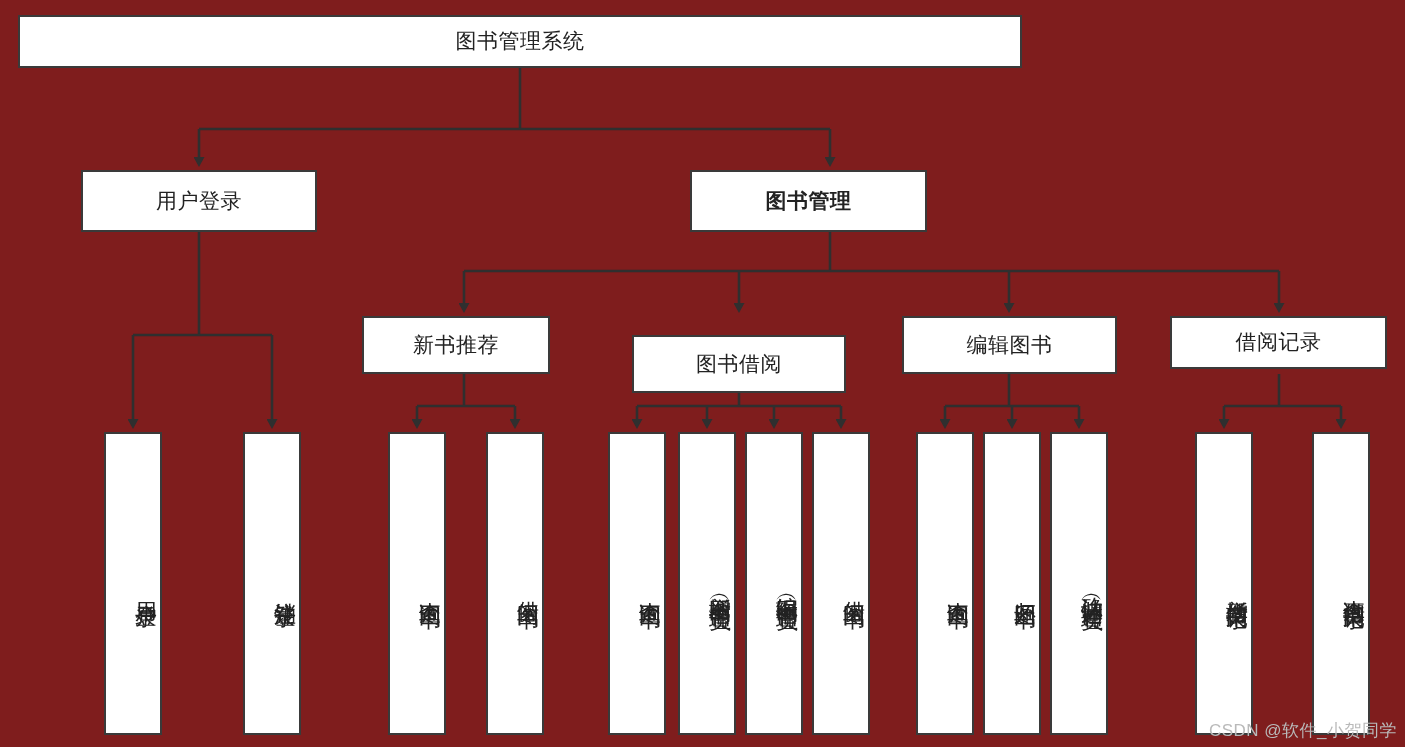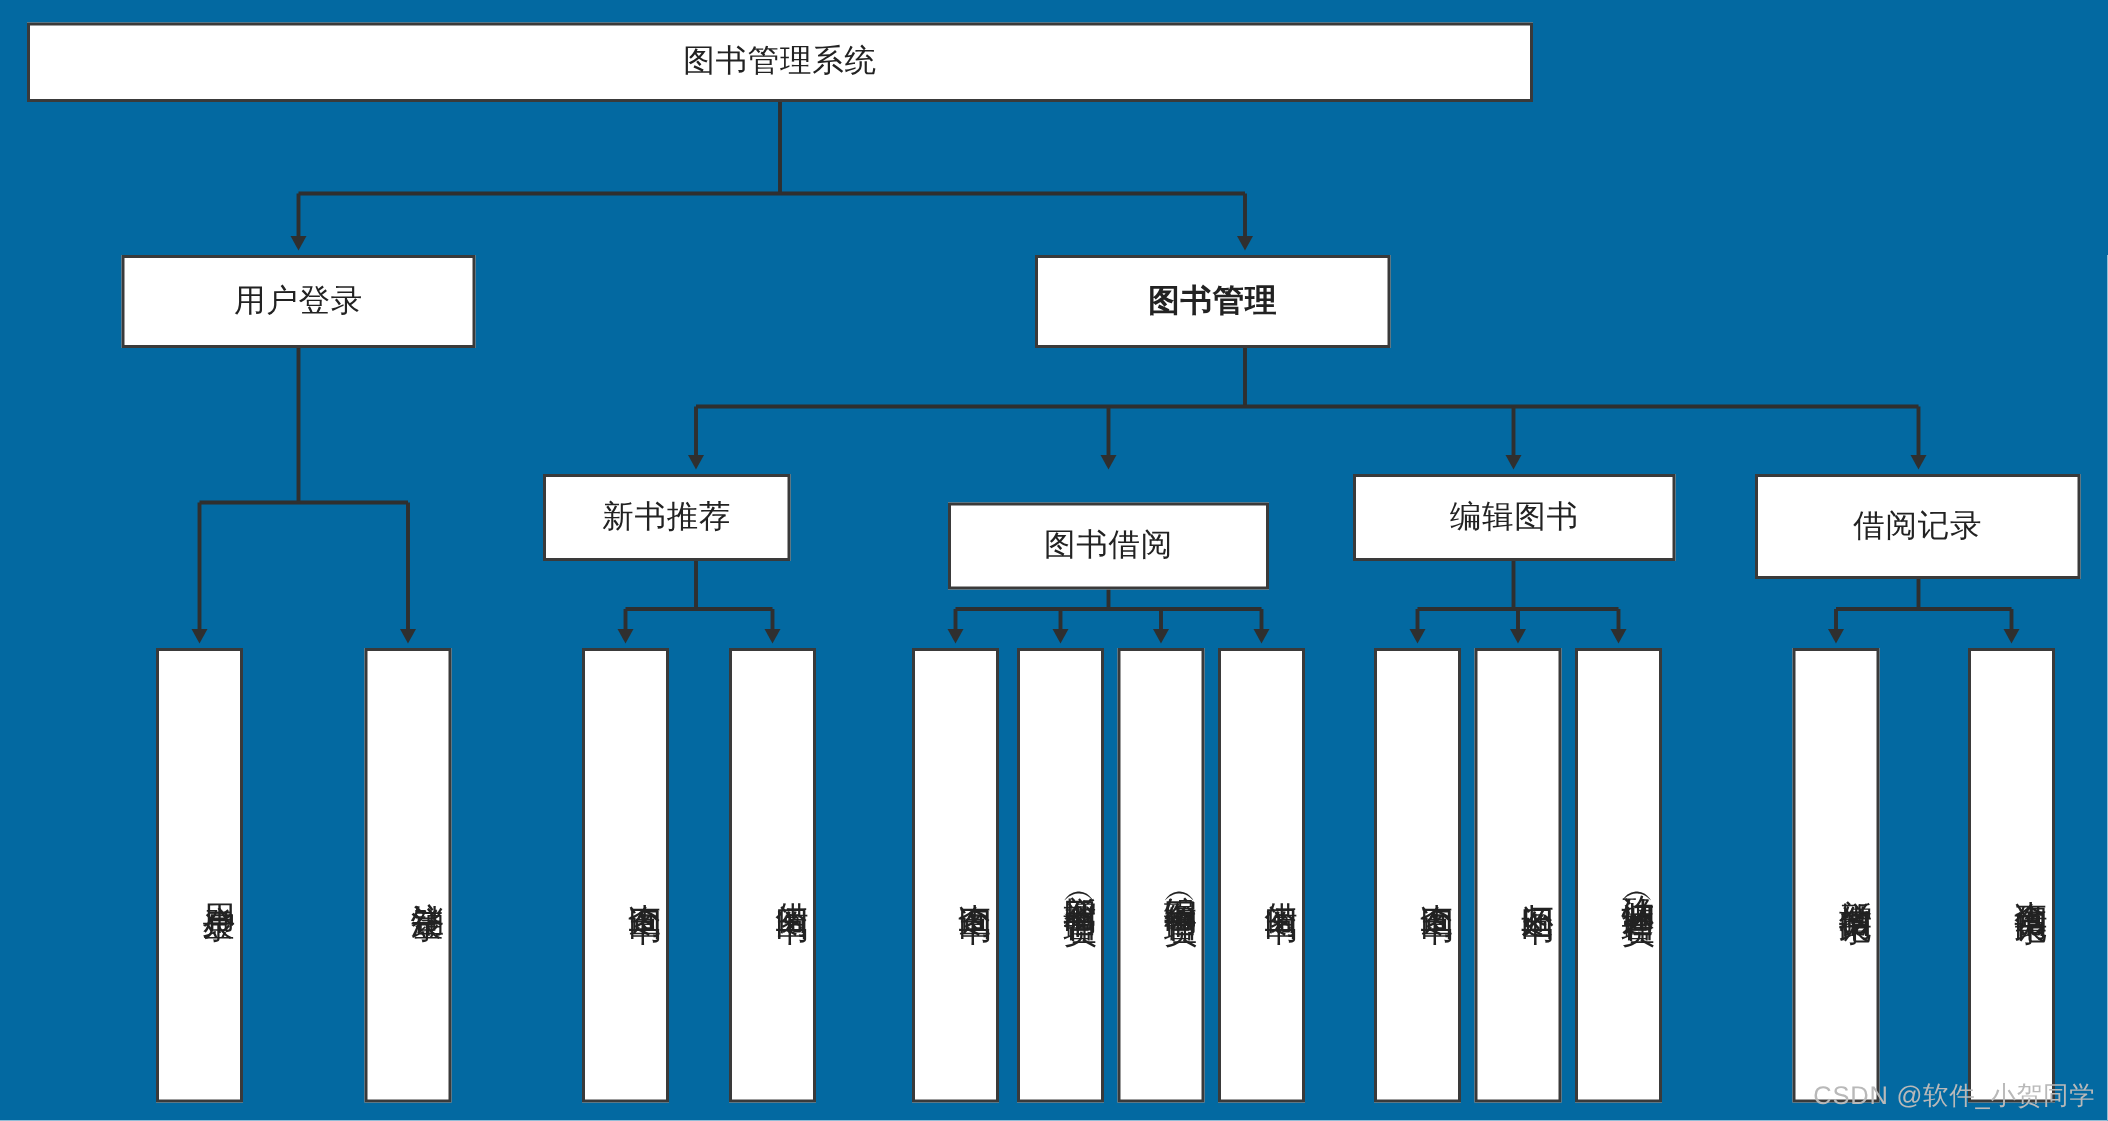--- a/index.html
+++ b/index.html
@@ -7,21 +7,21 @@
     padding: 0;
     background: #ffffff;
   }
   body {
     font-family: "Liberation Sans", "DejaVu Sans", sans-serif;
   }
   #canvas {
     position: relative;
     width: 1405px;
     height: 747px;
-    background: #0369a1;
+    background: #7f1d1d;
     overflow: hidden;
   }
   #wires {
     position: absolute;
     left: 0;
     top: 0;
     width: 1405px;
     height: 747px;
     pointer-events: none;
   }
@@ -129,30 +129,30 @@
     <span>图书管理系统</span>
   </div>
 
   <div class="node horiz" style="left: 81px; top: 170px; width: 236px; height: 62px;">
     <span>用户登录</span>
   </div>
   <div class="node horiz" style="left: 690px; top: 170px; width: 237px; height: 62px; font-weight: bold;">
     <span>图书管理</span>
   </div>
 
-  <div class="node horiz" style="left: 362px; top: 316px; width: 165px; height: 58px; text-align: right;">
+  <div class="node horiz" style="left: 362px; top: 316px; width: 188px; height: 58px; text-align: right;">
     <span>新书推荐</span>
   </div>
   <div class="node horiz" style="left: 632px; top: 316px; width: 214px; height: 58px; margin-top: 19px;">
     <span>图书借阅</span>
   </div>
   <div class="node horiz" style="left: 902px; top: 316px; width: 215px; height: 58px;">
     <span>编辑图书</span>
   </div>
-  <div class="node horiz" style="left: 1170px; top: 316px; width: 217px; height: 70px; justify-content: center;">
+  <div class="node horiz" style="left: 1170px; top: 316px; width: 217px; height: 53px; justify-content: center;">
     <span>借阅记录</span>
   </div>
 
   <div class="node vert" style="left: 104px; top: 432px; width: 58px; height: 303px;">
     <span class="vtext">用户登录</span>
   </div>
   <div class="node vert" style="left: 243px; top: 432px; width: 58px; height: 303px;">
     <span class="vtext">注销登录</span>
   </div>
   <div class="node vert" style="left: 388px; top: 432px; width: 58px; height: 303px;">

